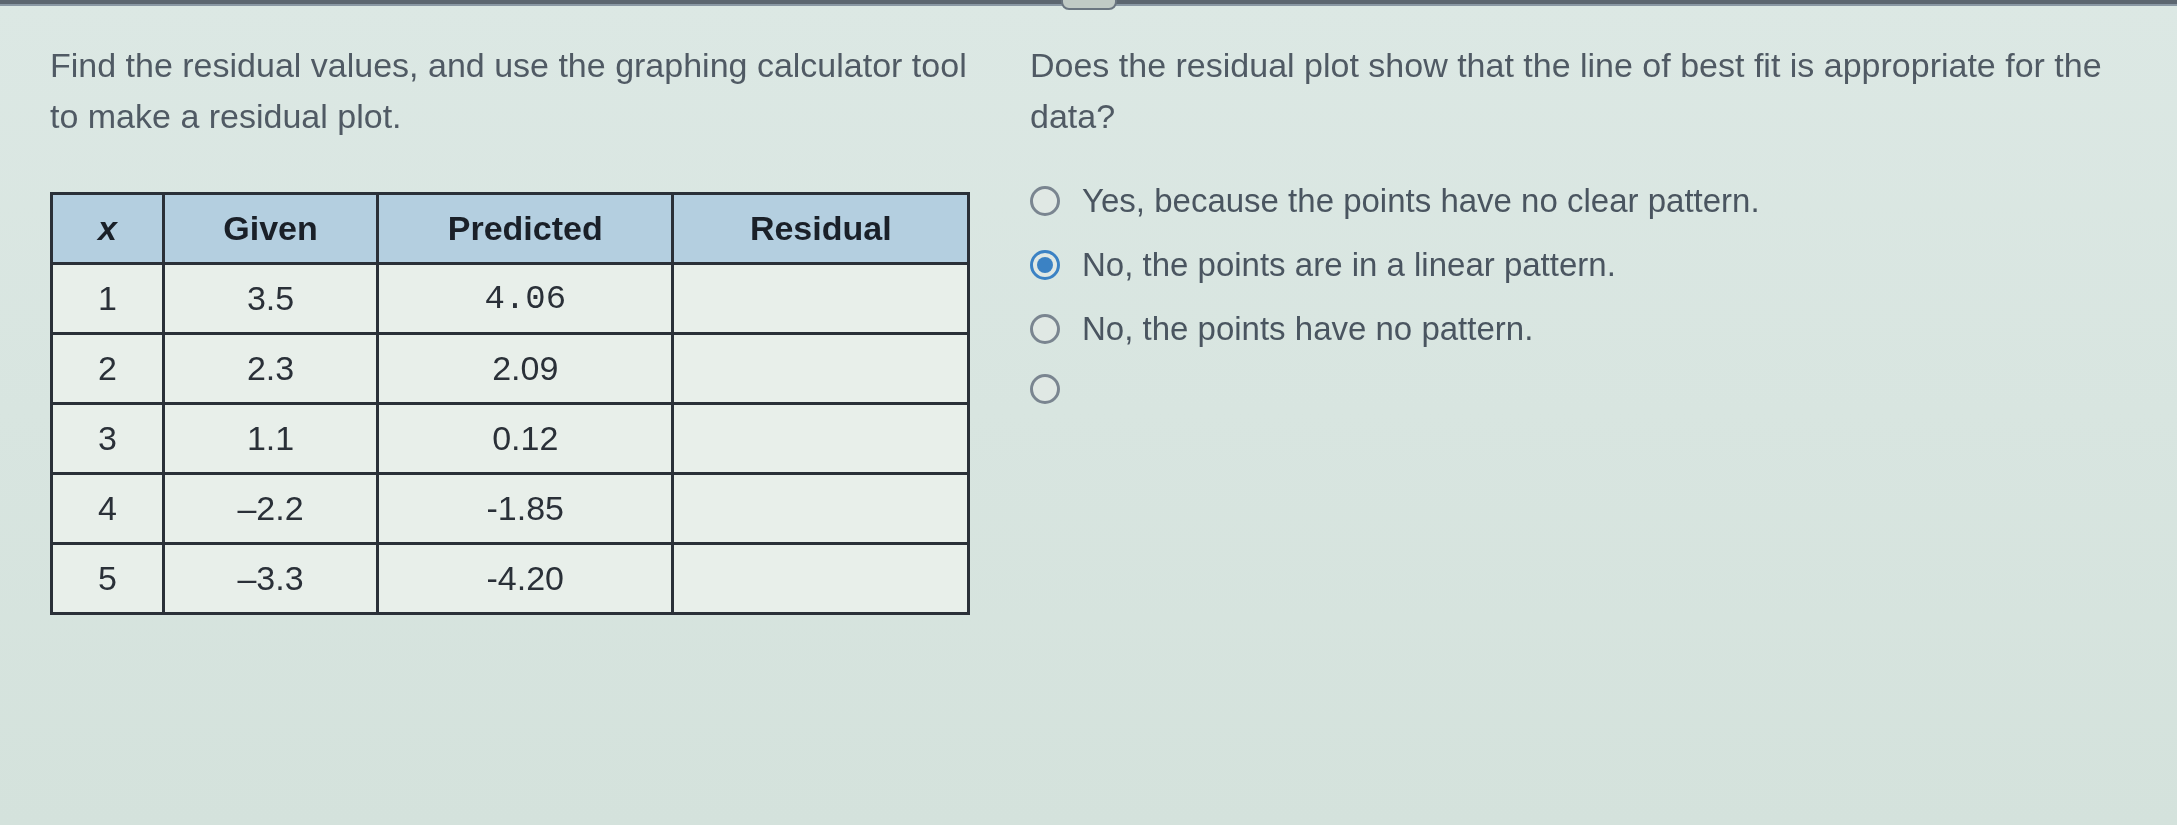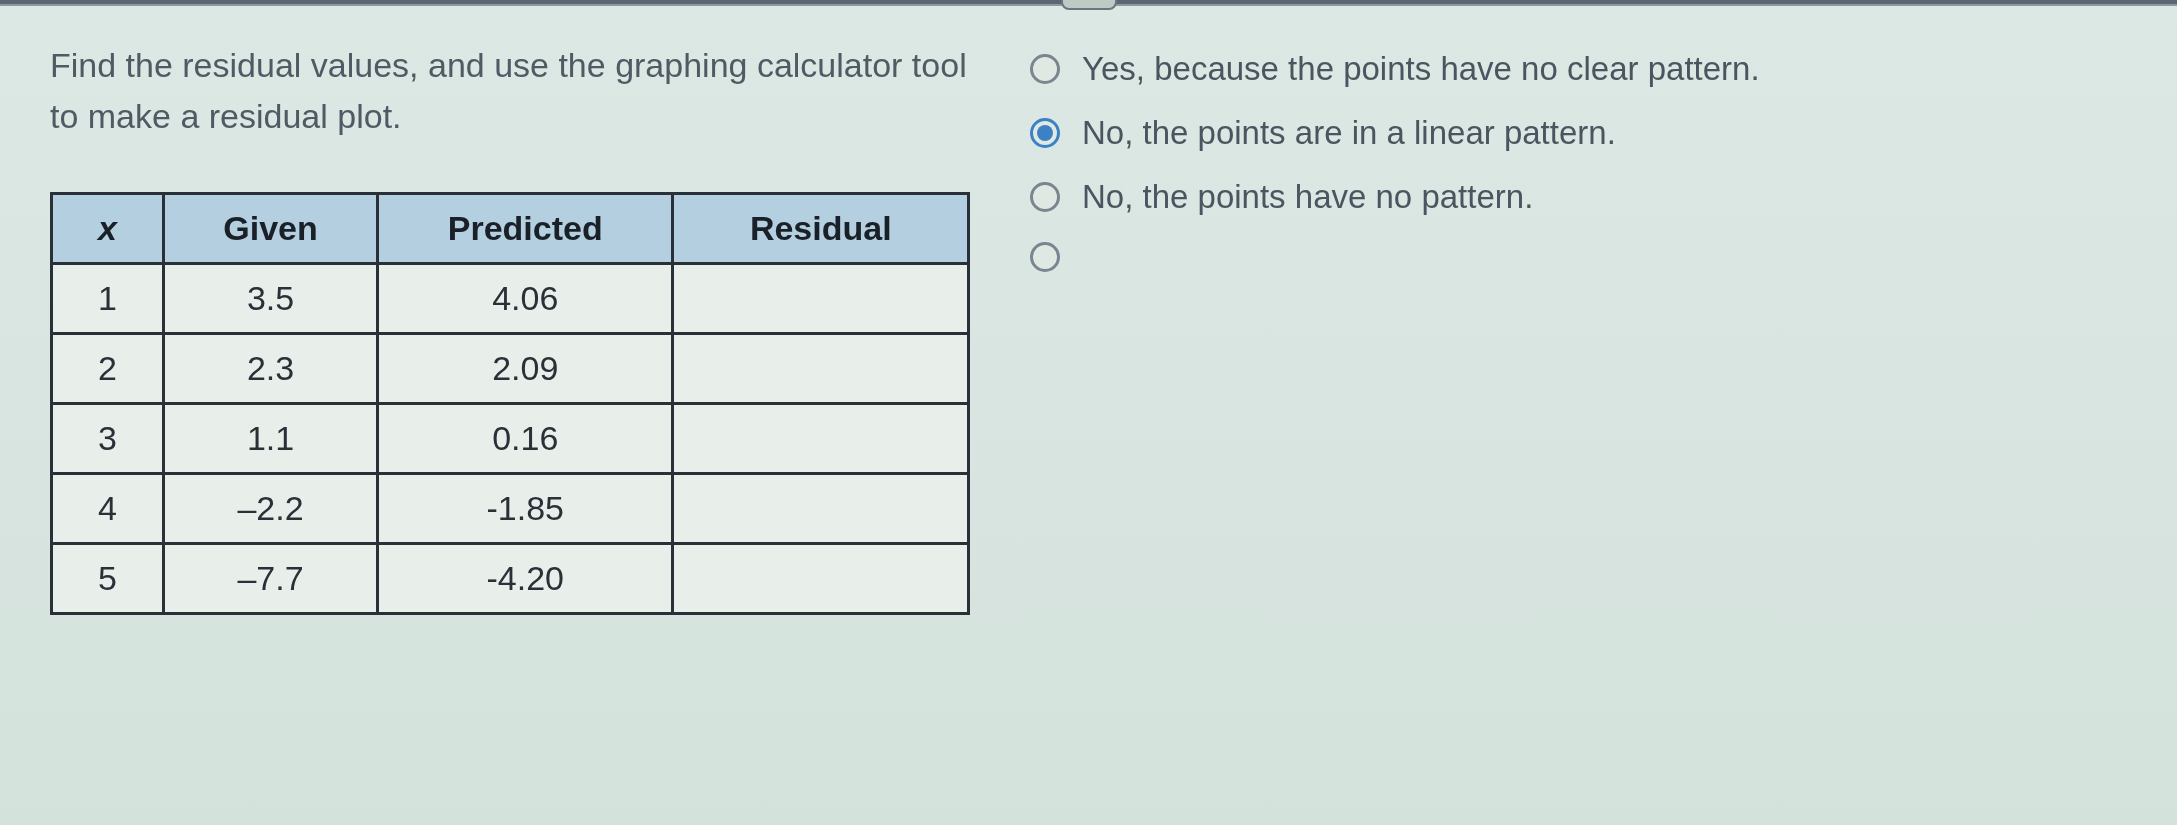--- a/index.html
+++ b/index.html
@@ -52,21 +52,21 @@
       color: #1a2028;
       font-style: italic;
     }
     th.no-italic { font-style: normal; }
     td {
       color: #2a3038;
       background: #e8efea;
     }
     td.x-col { width: 110px; }
     td.given-col { width: 210px; }
-    td.pred-col { width: 290px; }
+    td.pred-col { width: 290px; font-family: Liberation Mono, monospace; }
     td.resid-col { width: 290px; }
     .options {
       display: flex;
       flex-direction: column;
       gap: 26px;
       margin-top: 10px;
     }
     .option-row {
       display: flex;
       align-items: center;
@@ -149,40 +149,41 @@
         </tr>
         <tr>
           <td>2</td>
           <td>2.3</td>
           <td>2.09</td>
           <td></td>
         </tr>
         <tr>
           <td>3</td>
           <td>1.1</td>
-          <td>0.16</td>
+          <td>0.12</td>
           <td></td>
         </tr>
         <tr>
           <td>4</td>
           <td>–2.2</td>
           <td>-1.85</td>
           <td></td>
         </tr>
         <tr>
           <td>5</td>
-          <td>–7.7</td>
+          <td>–3.3</td>
           <td>-4.20</td>
           <td></td>
         </tr>
       </tbody>
     </table>
   </div>
 
   <div class="right-col">
+    <p class="question-text">Does the residual plot show that the line of best fit is appropriate for the data?</p>
 
     <div class="options">
       <div class="option-row">
         <span class="radio"></span>
         <span class="option-label">Yes, because the points have no clear pattern.</span>
       </div>
       <div class="option-row">
         <span class="radio selected"></span>
         <span class="option-label">No, the points are in a linear pattern.</span>
       </div>

